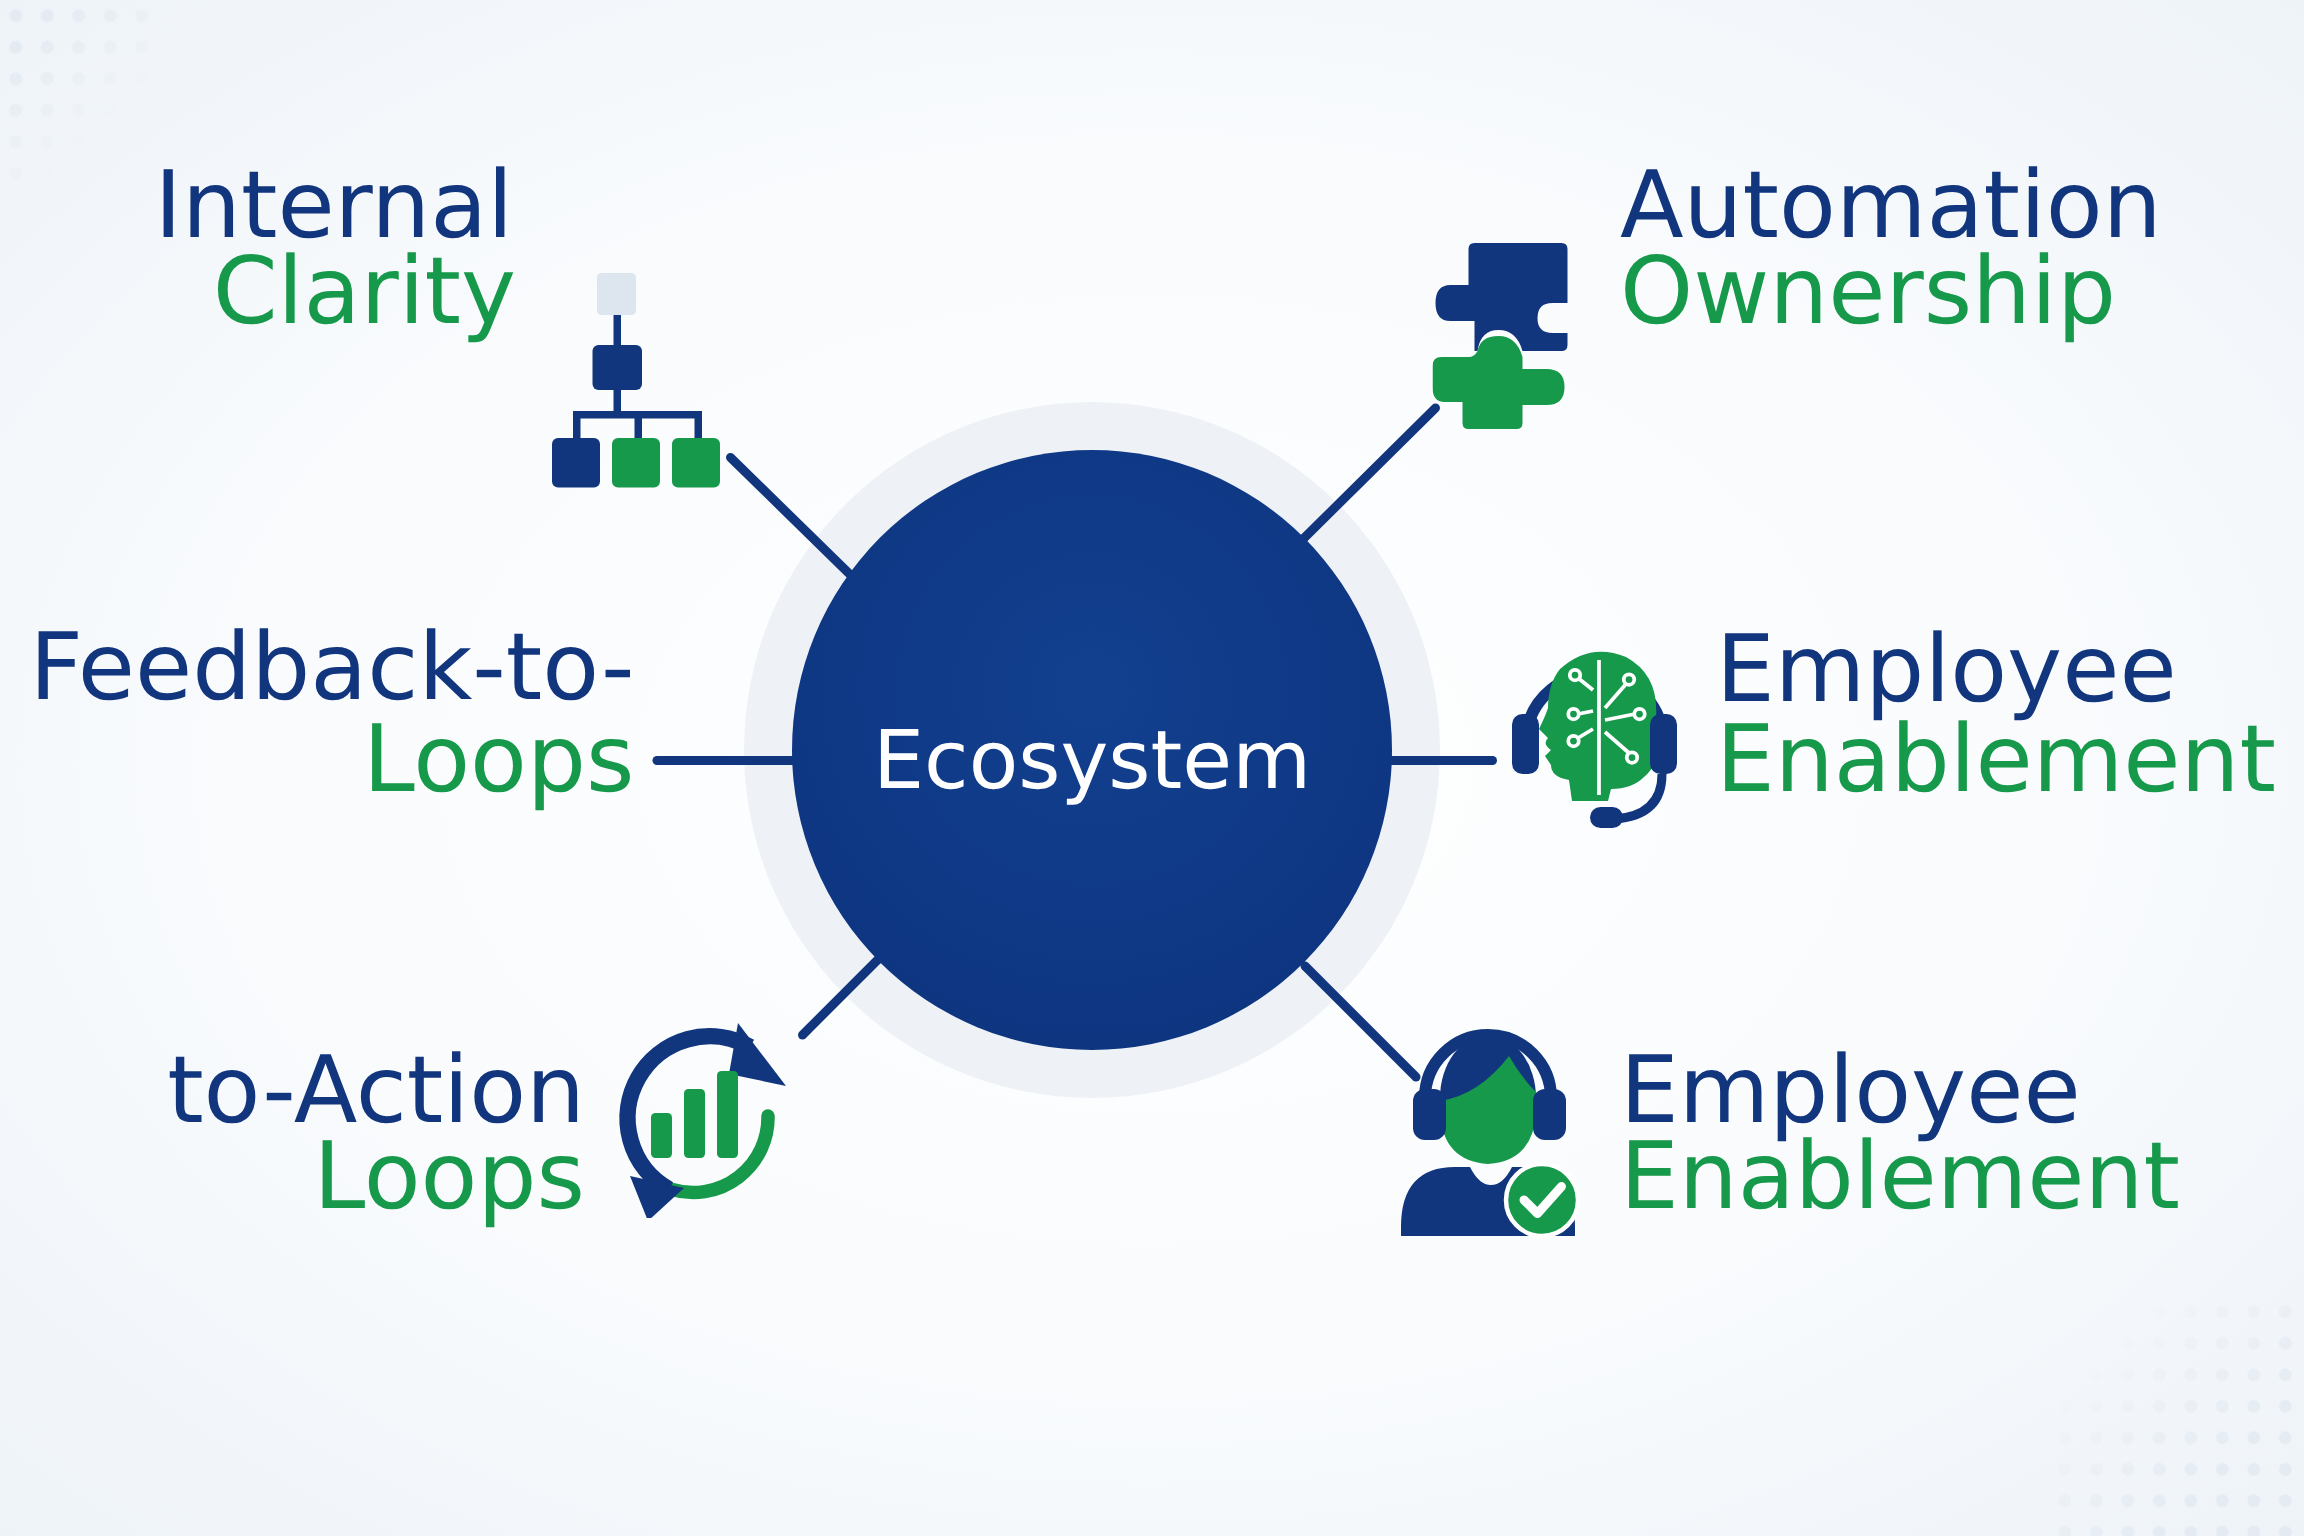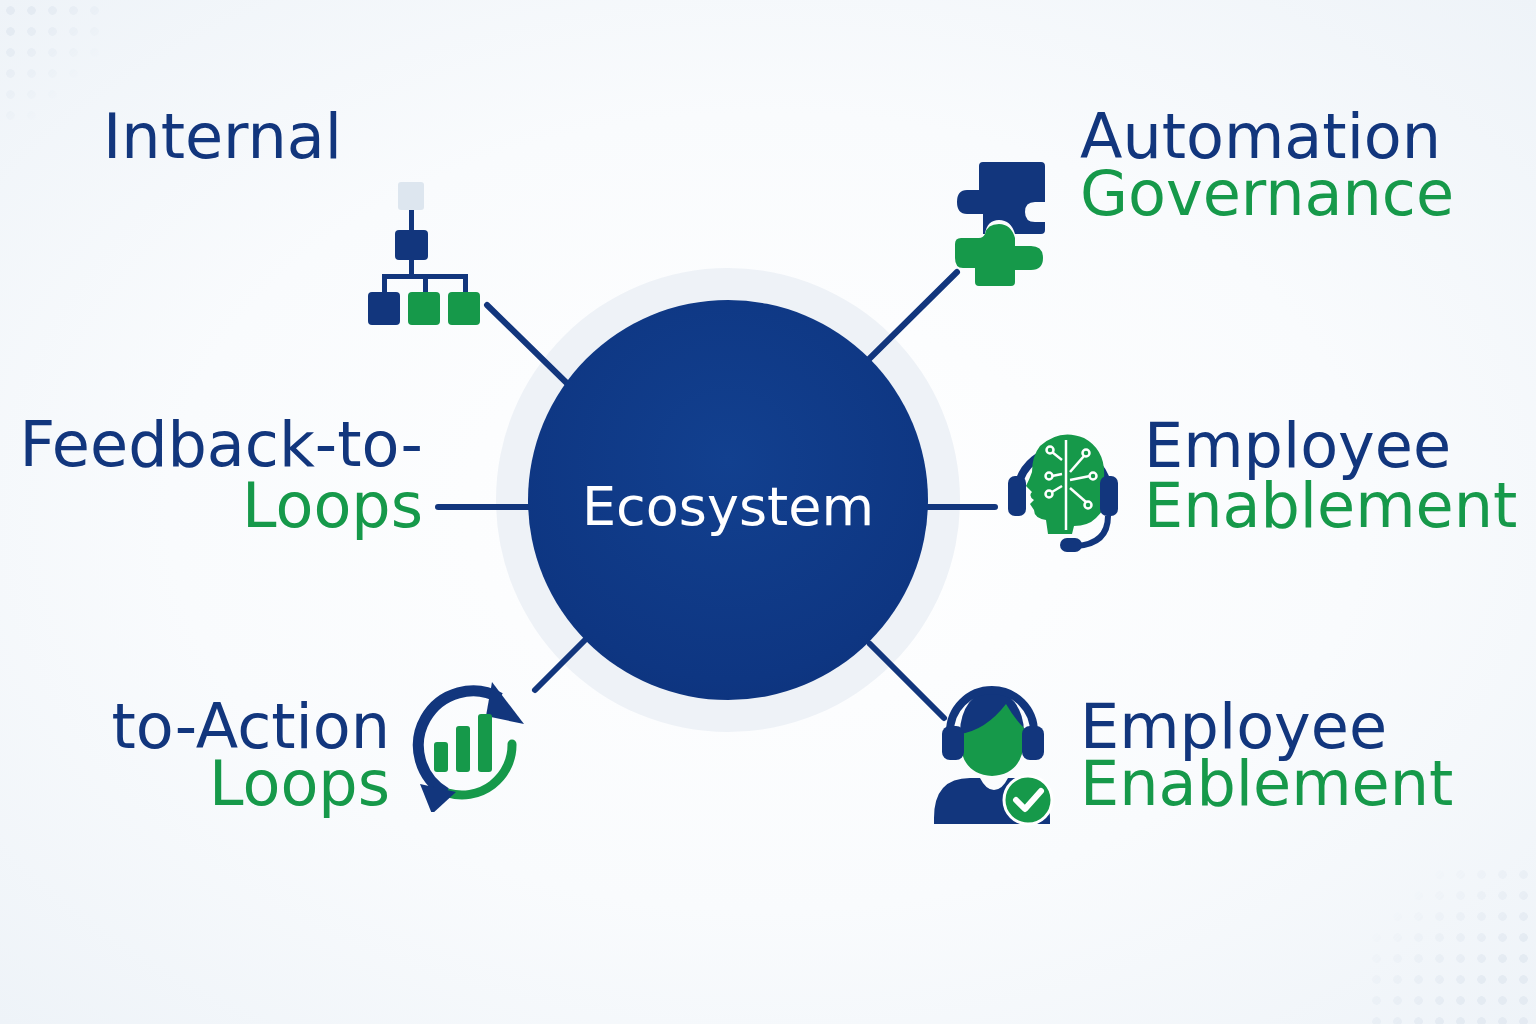--- a/index.html
+++ b/index.html
@@ -54,20 +54,21 @@
     <line x1="870" y1="644" x2="944" y2="718"></line>
   </g>
 </svg>
 
 <div class="hub">
   <div class="hub-sub">Ecosystem</div>
 </div>
 
 <div class="label right-align" style="right:1158px; top:108px;">
   <span class="l navy" style="margin-right:36px;">Internal</span>
+  <span class="l green" style="margin-right:34px;">Clarity</span>
 </div>
 <svg class="icon" style="left:366px; top:180px;" width="116" height="150" viewBox="0 0 116 150">
   <rect x="32" y="2" width="26" height="28" rx="3" fill="#dde6ef"></rect>
   <rect x="43" y="30" width="5" height="22" fill="#12367d"></rect>
   <rect x="29" y="50" width="33" height="30" rx="4" fill="#12367d"></rect>
   <rect x="43" y="80" width="5" height="16" fill="#12367d"></rect>
   <rect x="16" y="94" width="86" height="5" fill="#12367d"></rect>
   <rect x="16" y="94" width="5" height="20" fill="#12367d"></rect>
   <rect x="57" y="94" width="5" height="20" fill="#12367d"></rect>
   <rect x="97" y="94" width="5" height="20" fill="#12367d"></rect>
@@ -94,21 +95,21 @@
   <rect x="56" y="50" width="14" height="46" rx="3" fill="#16994a"></rect>
   <rect x="78" y="38" width="14" height="58" rx="3" fill="#16994a"></rect>
 </svg>
 
 <svg class="icon" style="left:955px; top:158px;" width="92" height="128" viewBox="0 0 92 128">
   <path d="M 28 4 H 86 Q 90 4 90 8 V 44 H 80 Q 70 44 70 54 Q 70 64 80 64 H 90 V 72 Q 90 76 86 76 H 60 Q 56 62 44 62 Q 32 62 30 76 H 28 V 56 H 12 Q 2 56 2 44 Q 2 32 12 32 H 24 V 8 Q 24 4 28 4 Z" fill="#12367d"></path>
   <path d="M 30 76 Q 32 66 44 66 Q 56 66 60 80 V 88 H 76 Q 88 88 88 100 Q 88 112 76 112 H 60 V 124 Q 60 128 56 128 H 24 Q 20 128 20 124 V 110 H 8 Q 0 110 0 100 V 86 Q 0 80 6 80 H 24 Q 28 80 30 76 Z" fill="#16994a"></path>
 </svg>
 <div class="label" style="left:1080px; top:108px;">
   <span class="l navy">Automation</span>
-  <span class="l green">Governance</span>
+  <span class="l green">Ownership</span>
 </div>
 
 <svg class="icon" style="left:1004px; top:418px;" width="118" height="140" viewBox="0 0 118 140">
   <path d="M 14 68 A 46 46 0 0 1 104 68" fill="none" stroke="#12367d" stroke-width="8"></path>
   <path d="M 36 28 Q 56 10 80 20 Q 102 32 100 60 L 102 70 Q 104 90 92 100 Q 84 108 70 108 L 68 116 L 44 116 L 42 102 Q 30 100 30 92 L 26 86 L 30 82 Q 24 78 28 74 L 22 68 Q 26 60 28 54 Q 28 38 36 28 Z" fill="#16994a"></path>
   <line x1="62" y1="22" x2="62" y2="112" stroke="#ffffff" stroke-width="2.5"></line>
   <g stroke="#ffffff" stroke-width="2.5" fill="none">
     <path d="M 58 42 L 48 34"></path>
       <circle cx="46" cy="32" r="3.5"></circle>
     <path d="M 58 56 L 48 58"></path>

